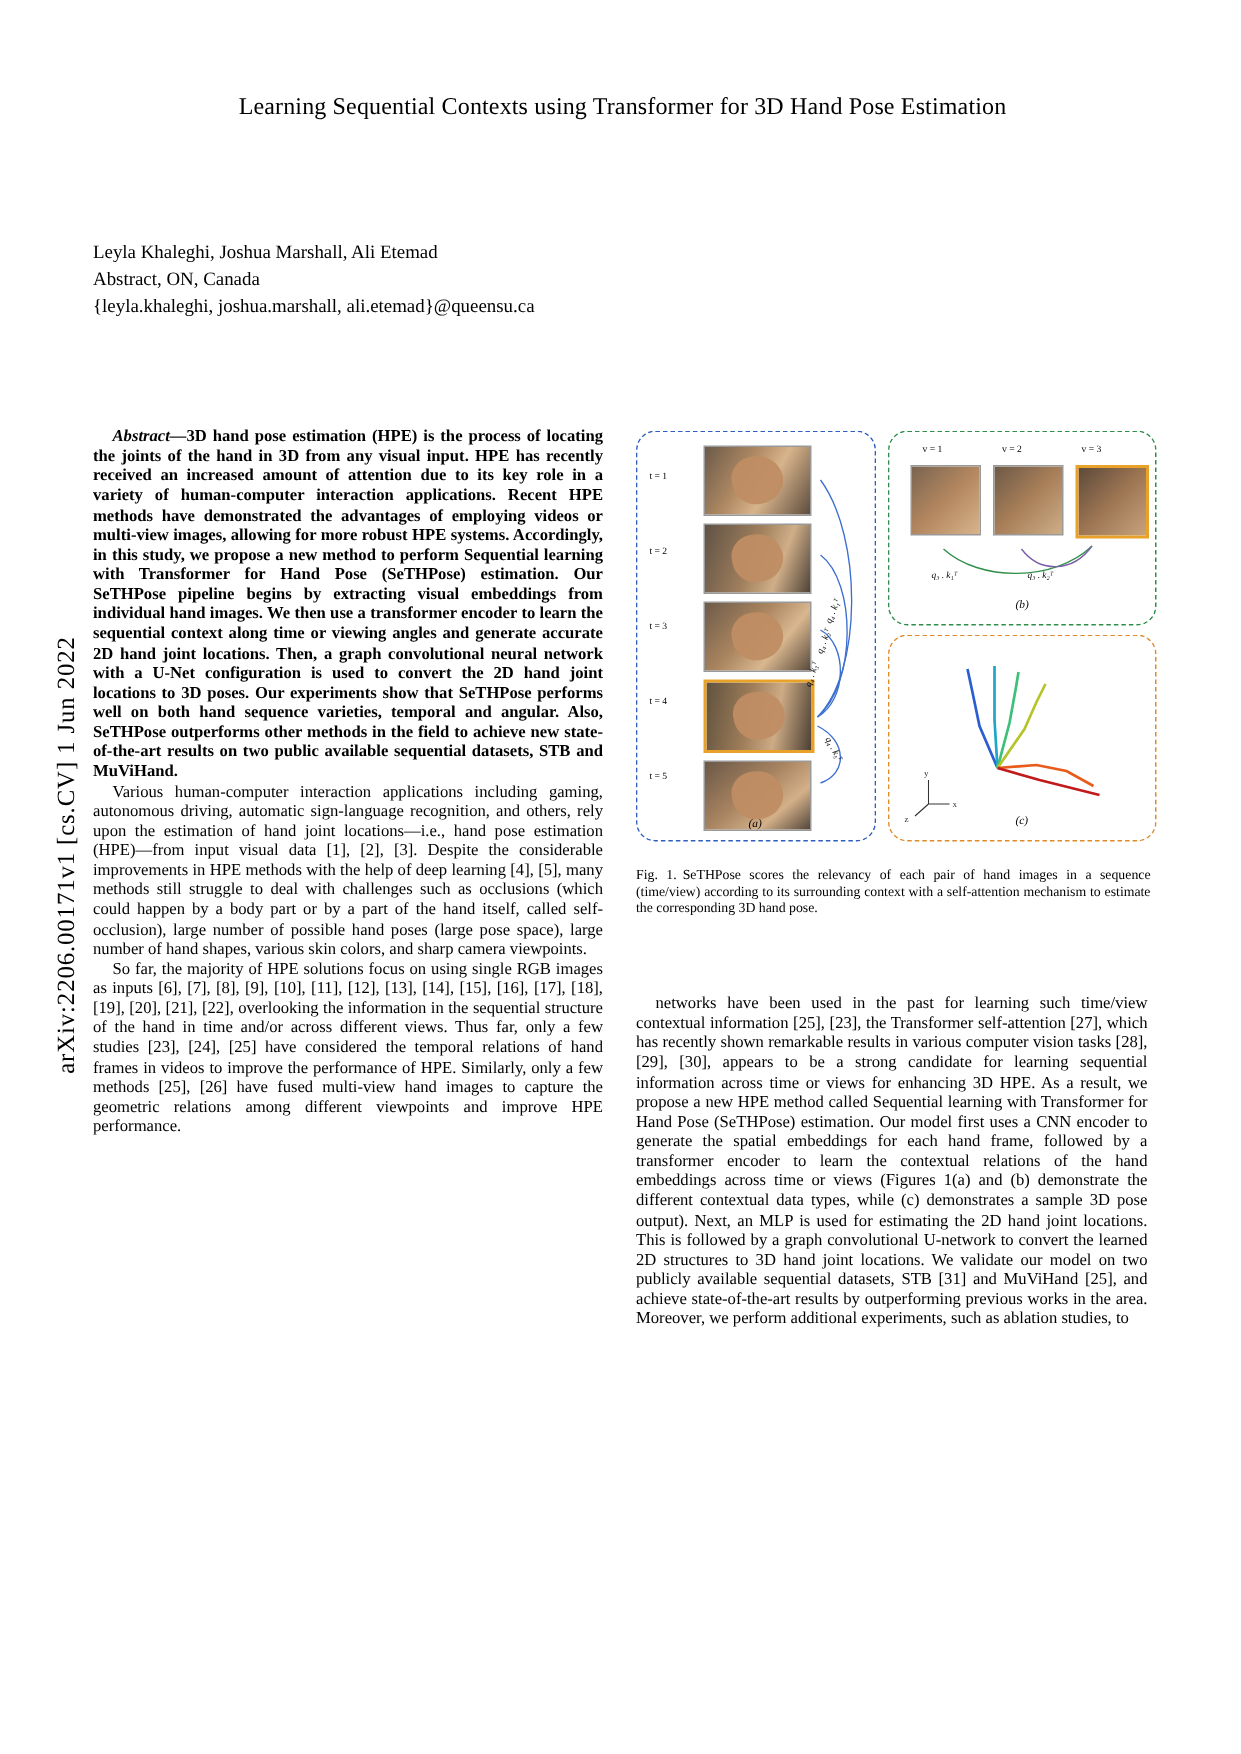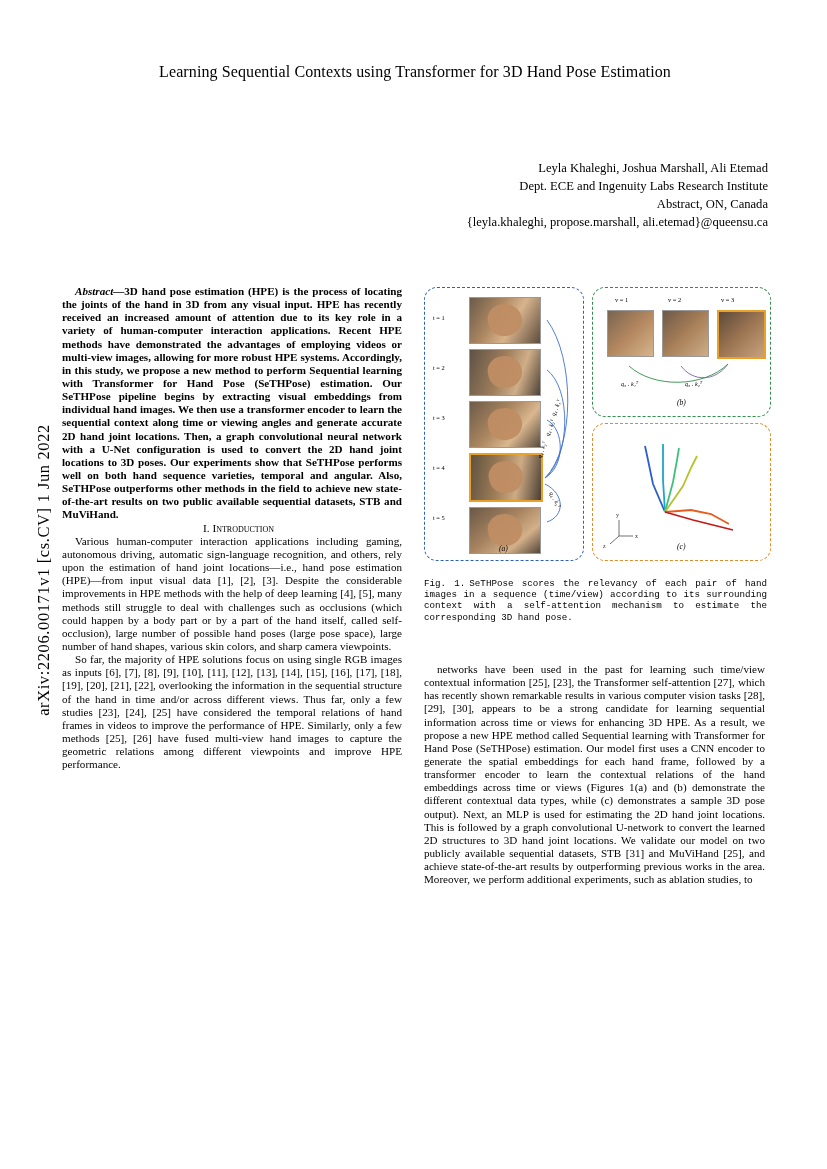--- a/index.html
+++ b/index.html
@@ -54,21 +54,21 @@
     margin: 0;
     letter-spacing: 0.1px;
   }
 
   
   .authors-block {
     position: absolute;
     left: 62px;
     top: 160px;
     width: 706px;
-    text-align: right;
+    text-align: left;
     font-size: 12.6px;
     line-height: 1.42;
   }
   .authors-block .line { margin: 0; }
 
   
   .col {
     position: absolute;
     width: 340px;
     text-align: justify;
@@ -203,21 +203,20 @@
   }
 
   .fig-caption {
     position: absolute;
     left: 424px;
     top: 578px;
     width: 343px;
     font-size: 9.2px;
     line-height: 1.22;
     text-align: justify;
-    font-family: Liberation Mono, monospace;
   }
   .fig-caption .fignum { margin-right: 4px; }
 
   .col-right-body {
     position: absolute;
     left: 424px;
     top: 663px;
     width: 341px;
     font-size: 11.1px;
     line-height: 1.185;
@@ -231,29 +230,27 @@
 <div class="page">
 
   <div class="arxiv-stamp">arXiv:2206.00171v1  [cs.CV]  1 Jun 2022</div>
 
   <div class="title-block">
     <h1 class="title">Learning Sequential Contexts using Transformer for 3D Hand Pose Estimation</h1>
   </div>
 
   <div class="authors-block">
     <div class="line">Leyla Khaleghi, Joshua Marshall, Ali Etemad</div>
-    <div class="line">Dept. ECE and Ingenuity Labs Research Institute</div>
     <div class="line">Abstract, ON, Canada</div>
-    <div class="line">{leyla.khaleghi, propose.marshall, ali.etemad}@queensu.ca</div>
+    <div class="line">{leyla.khaleghi, joshua.marshall, ali.etemad}@queensu.ca</div>
   </div>
 
   <div class="col col-left">
     <p class="abstract"><span class="ab-head">Abstract—</span><span>3D hand pose estimation (HPE) is the process of locating the joints of the hand in 3D from any visual input. HPE has recently received an increased amount of attention due to its key role in a variety of human-computer interaction applications. Recent HPE methods have demonstrated the advantages of employing videos or multi-view images, allowing for more robust HPE systems. Accordingly, in this study, we propose a new method to perform Sequential learning with Transformer for Hand Pose (SeTHPose) estimation. Our SeTHPose pipeline begins by extracting visual embeddings from individual hand images. We then use a transformer encoder to learn the sequential context along time or viewing angles and generate accurate 2D hand joint locations. Then, a graph convolutional neural network with a U-Net configuration is used to convert the 2D hand joint locations to 3D poses. Our experiments show that SeTHPose performs well on both hand sequence varieties, temporal and angular. Also, SeTHPose outperforms other methods in the field to achieve new state-of-the-art results on two public available sequential datasets, STB and MuViHand.</span></p>
 
-    <p class="section-head">I.  Introduction</p>
 
     <p>Various human-computer interaction applications including gaming, autonomous driving, automatic sign-language recognition, and others, rely upon the estimation of hand joint locations—i.e., hand pose estimation (HPE)—from input visual data [1], [2], [3]. Despite the considerable improvements in HPE methods with the help of deep learning [4], [5], many methods still struggle to deal with challenges such as occlusions (which could happen by a body part or by a part of the hand itself, called self-occlusion), large number of possible hand poses (large pose space), large number of hand shapes, various skin colors, and sharp camera viewpoints.</p>
     <p>So far, the majority of HPE solutions focus on using single RGB images as inputs [6], [7], [8], [9], [10], [11], [12], [13], [14], [15], [16], [17], [18], [19], [20], [21], [22], overlooking the information in the sequential structure of the hand in time and/or across different views. Thus far, only a few studies [23], [24], [25] have considered the temporal relations of hand frames in videos to improve the performance of HPE. Similarly, only a few methods [25], [26] have fused multi-view hand images to capture the geometric relations among different viewpoints and improve HPE performance.</p>
   </div>
 
   <div class="figure">
     <div class="fig-img">
 
       <div class="panel-a">
         <div class="frames">

